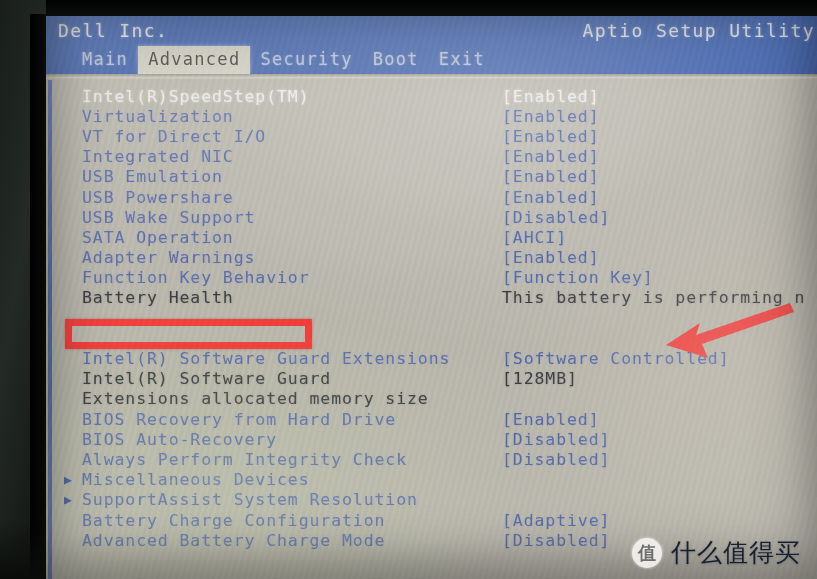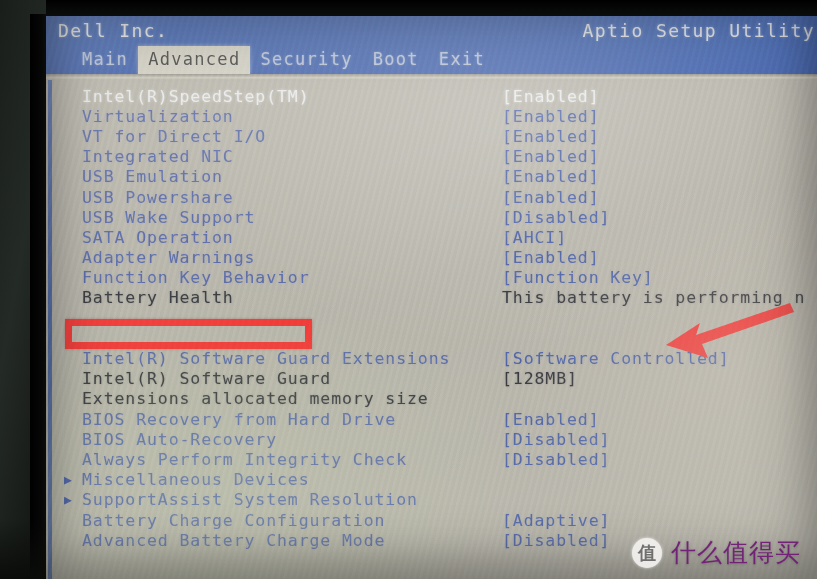--- a/index.html
+++ b/index.html
@@ -249,21 +249,21 @@
     background: #f3f2ef;
     color: #6d6d6d;
     font-family: "DejaVu Sans", sans-serif;
     font-size: 18px;
     line-height: 30px;
     text-align: center;
     font-weight: bold;
     box-shadow: 0 0 3px rgba(255,255,255,0.8);
   }
   #wm-text {
-    color: #701a75;
+    color: #0f172a;
     font-family: "DejaVu Sans", sans-serif;
     font-size: 25px;
     letter-spacing: 1px;
     text-shadow: 0 1px 3px rgba(90,90,90,0.55);
   }
 </style>
 </head>
 <body>
 
 <div id="photo">

